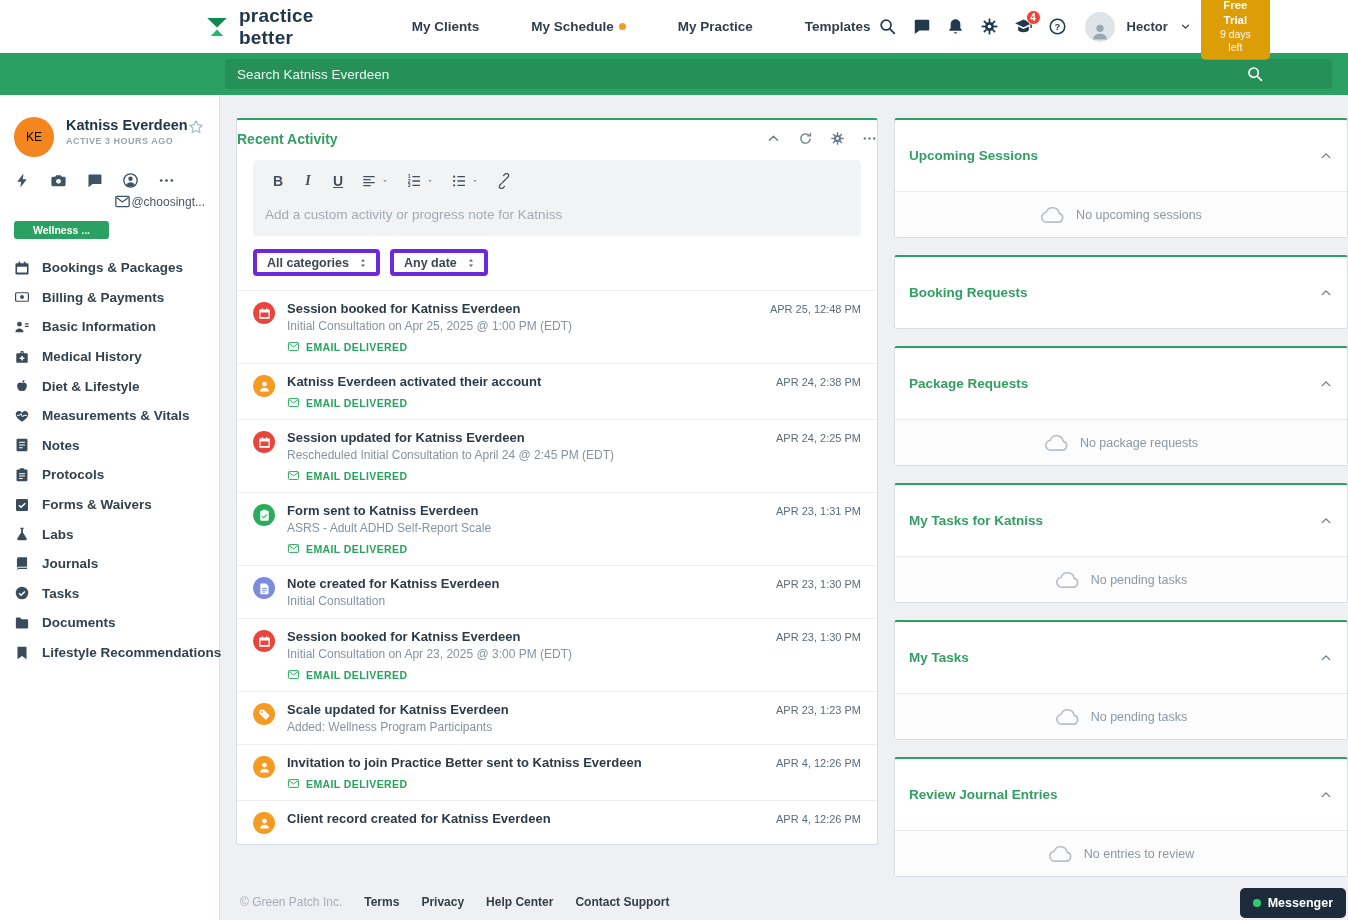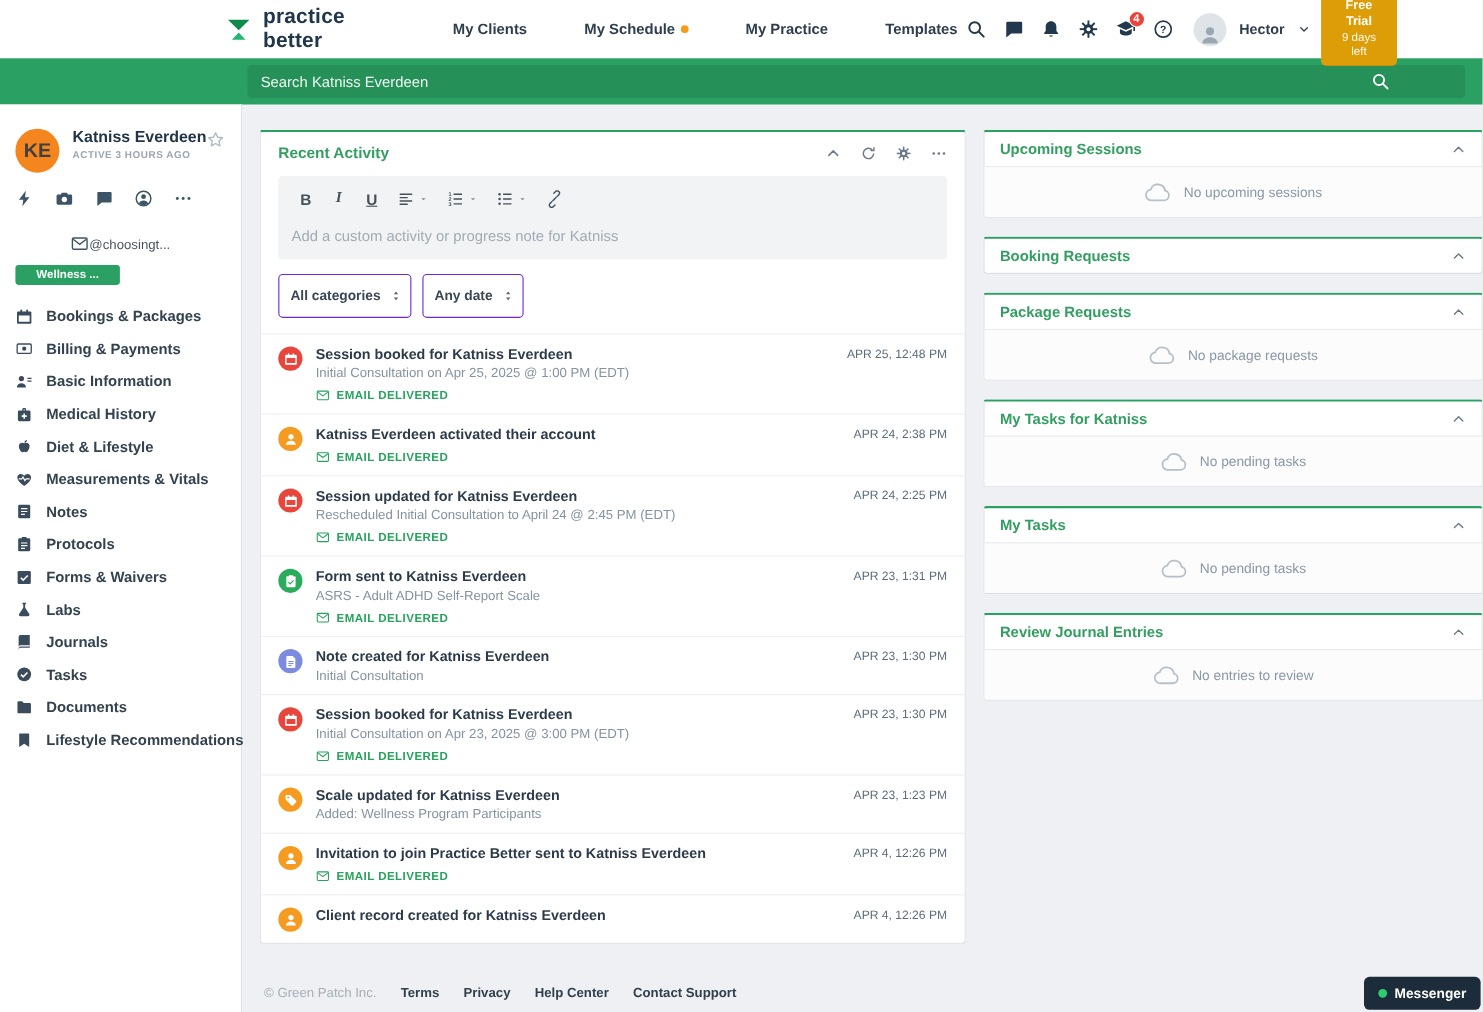--- a/index.html
+++ b/index.html
@@ -35,72 +35,72 @@
   .search-box{flex:1;height:30px;background:rgba(0,0,0,.10);border-radius:4px;display:flex;align-items:center;position:relative}
   .search-input{flex:1;background:transparent;border:0;outline:0;color:#fff;font-size:13.5px;padding:0 12px;font-family:"Liberation Sans",sans-serif}
   .search-input::placeholder{color:rgba(255,255,255,.92)}
   .search-glyph{width:18px;height:18px;color:#fff;position:absolute;right:68px;top:6px;cursor:pointer}
 
   
   .layout{display:flex;height:825px}
   .client-sidebar{width:220px;background:#fff;border-right:1px solid #dfe3e7;padding:22px 0 0;flex-shrink:0}
   .cs-pad{padding:0 14px}
   .client-head{display:flex;gap:12px;align-items:flex-start}
-  .client-avatar{width:40px;height:40px;border-radius:50%;background:#f5861f;color:#404040;font-weight:700;font-size:18px;display:flex;align-items:center;justify-content:center;flex-shrink:0}
+  .client-avatar{width:40px;height:40px;border-radius:50%;background:#f5861f;color:#000000;font-weight:400;font-size:12px;display:flex;align-items:center;justify-content:center;flex-shrink:0}
   .client-meta{flex:1;min-width:0}
   .client-name{font-size:14.5px;font-weight:700;color:#223548;white-space:nowrap}
   .client-status{font-size:9px;color:#9aa6b1;letter-spacing:.5px;margin-top:3px;font-weight:700}
   .fav-star{width:18px;height:18px;color:#aebbc5;cursor:pointer;margin-top:1px}
   .client-actions{display:flex;align-items:center;gap:19px;margin-top:15px;color:#3d5366}
   .client-actions .icon{width:17px;height:17px;cursor:pointer}
-  .email-row{display:flex;align-items:center;justify-content:center;margin-top:24px;color:#3d5366}
+  .email-row{display:flex;align-items:center;justify-content:flex-end;margin-top:4px;color:#3d5366}
   .email-row .icon{width:17px;height:17px}
   .email-text{font-size:12px;color:#4c5660}
   .tag-pill{display:inline-block;background:#2aa163;color:#fff;font-size:10.5px;font-weight:700;padding:3px 19px;border-radius:3px;margin-top:11px;cursor:pointer}
   .side-menu{margin-top:14px}
   .side-item{display:flex;align-items:center;gap:12px;padding:6.8px 14px;cursor:pointer;color:#33424f}
   .side-item .icon{width:16px;height:16px;color:#3a4b5c}
   .side-label{font-size:13.5px;font-weight:600;white-space:nowrap}
 
   
   .content-area{flex:1;padding:23px 0 0 16px;display:flex;gap:16px;align-items:flex-start}
   .card{background:#fff;border:1px solid #d9dee3;border-top:2px solid #2aa163;border-radius:3px}
   .activity-card{width:642px}
-  .card-head{display:flex;align-items:flex-end;padding:11px 16px}
+  .card-head{display:flex;align-items:flex-start;padding:11px 0}
   .card-title{color:#339e61;font-size:14px;font-weight:700}
   .card-icons{margin-left:auto;display:flex;align-items:center;gap:17px;color:#6b7a88}
   .card-icons .icon{width:15px;height:15px;cursor:pointer}
   .editor{margin:2px 16px 0;background:#f1f3f5;border-radius:4px;padding:10px 12px 14px;cursor:text}
   .fmt-row{display:flex;align-items:center;gap:4px}
   .fmt-btn{display:flex;align-items:center;gap:3px;padding:3px 6px;border-radius:3px;cursor:pointer;color:#46505a}
   .fmt-glyph{font-size:14px;font-weight:700;width:14px;text-align:center}
   .g-italic-button{font-family:"Liberation Serif",serif;font-style:italic;font-weight:700}
   .g-underline-button{text-decoration:underline}
   .fmt-icon{width:16px;height:16px}
   .fmt-caret{width:10px;height:10px;color:#7b8792}
   .editor-ph{margin-top:15px;color:#a2abb4;font-size:13.5px}
   .filters{display:flex;gap:10px;padding:13px 16px 12px}
-  .filter-select{display:flex;align-items:center;gap:8px;border:1px solid #6d28d9;border-radius:4px;height:40px;padding:0 7px 0 10px;cursor:pointer;background:#fff}
+  .filter-select{display:flex;align-items:center;gap:8px;border:4px solid #6d28d9;border-radius:4px;height:27px;padding:0 7px 0 10px;cursor:pointer;background:#fff}
   .filter-value{font-size:12.5px;font-weight:600;color:#3a4754}
   .stepper{width:12px;height:14px;color:#5a6570}
   .act-list{margin-top:2px}
   .act-row{display:flex;gap:12px;padding:10px 16px;border-top:1px solid #eceef1;align-items:flex-start}
   .act-badge{width:22px;height:22px;border-radius:50%;background:var(--badge,#999);display:flex;align-items:center;justify-content:center;color:#fff;margin-top:1px}
   .act-badge .icon{width:13px;height:13px}
   .act-main{flex:1;min-width:0}
   .act-title{font-size:13px;font-weight:700;color:#2c3b49}
   .act-sub{font-size:12px;color:#8593a0;margin-top:3px}
   .act-email{display:flex;align-items:center;gap:6px;margin-top:7px;color:#27a35e}
   .act-email .icon{width:13px;height:13px}
   .act-email-text{font-size:10.5px;font-weight:700;letter-spacing:.4px}
   .act-time{font-size:11px;color:#5c6c7a;white-space:nowrap;margin-left:12px;margin-top:2px}
 
   
   .right-col{flex:1;display:flex;flex-direction:column;gap:17px}
-  .panel-head{display:flex;align-items:center;justify-content:space-between;padding:8px 14px;cursor:pointer}
+  .panel-head{display:flex;align-items:center;justify-content:space-between;padding:28px 14px;cursor:pointer}
   .panel-title{color:#339e61;font-size:13.5px;font-weight:700}
   .panel-chevron{width:14px;height:14px;color:#6b7a88}
   .panel-body{border-top:1px solid #e7eaee;background:#fcfcfd;display:flex;align-items:center;justify-content:center;gap:10px;height:46px}
   .cloud-ic{width:26px;height:26px;color:#b6c0c9}
   .empty-text{color:#8a98a5;font-size:12.5px}
 
   
   .page-footer{position:absolute;left:240px;bottom:11px;display:flex;gap:22px;font-size:12px}
   .copyright{color:#a6aeb6}
   .foot-link{color:#323f4b;font-weight:600;cursor:pointer}

